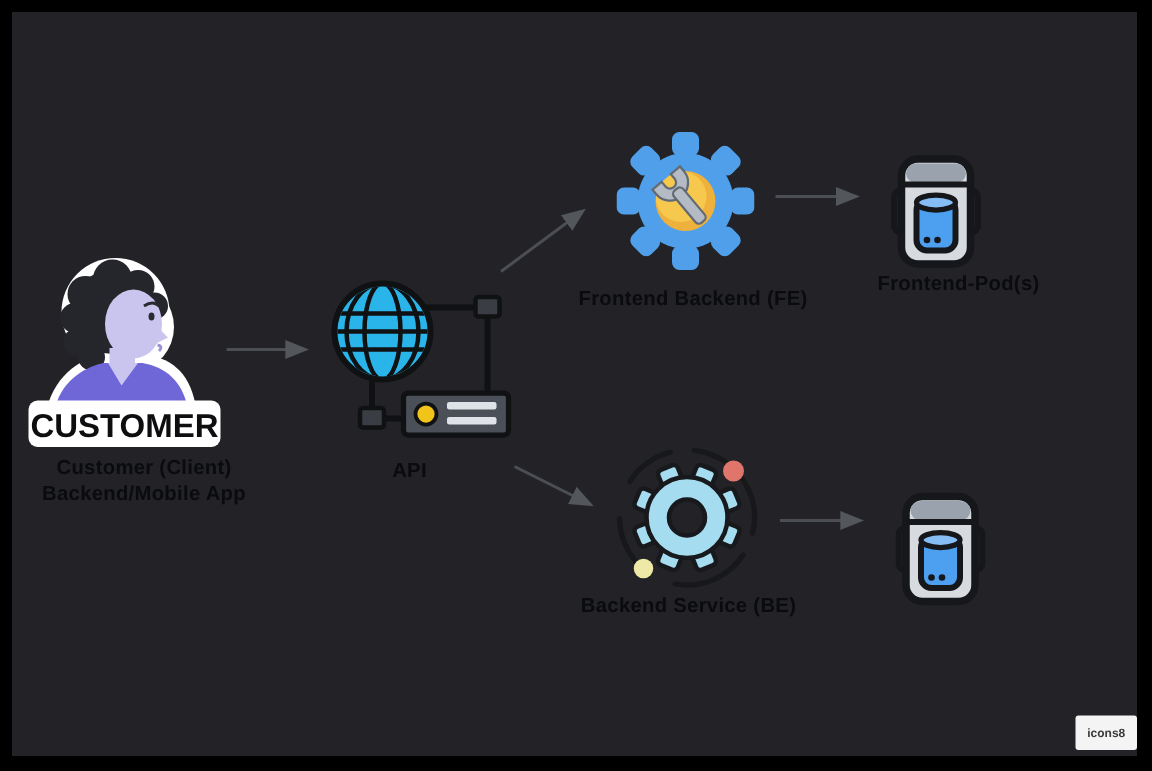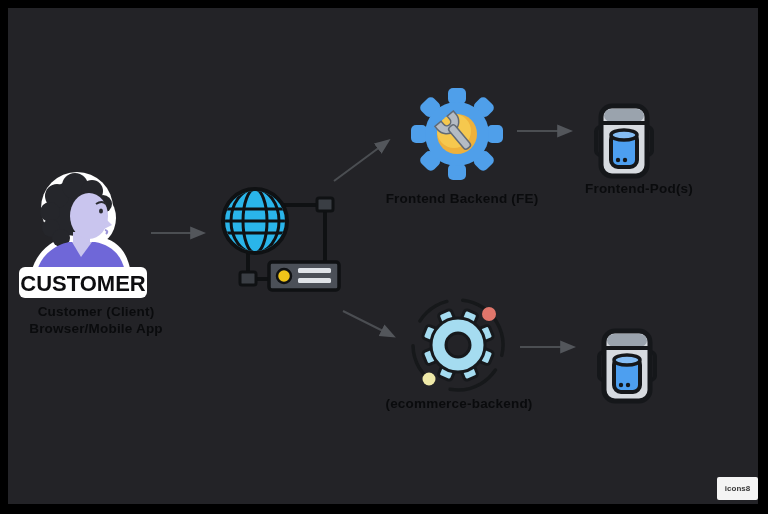--- a/index.html
+++ b/index.html
@@ -64,21 +64,21 @@
 
       <path d="M20 99 C25 80 42 72 52 70 L78 70 C94 73 104 82 108 99 L108 103 L20 103 Z" fill="#6f67d8"></path>
       <polygon points="55,70 75,70 64,85" fill="#c9c5ee"></polygon>
 
       <rect x="2" y="95" width="128" height="31" rx="6" fill="#ffffff"></rect>
       <text x="66" y="119" text-anchor="middle" font-family="Liberation Sans, sans-serif" font-weight="bold" font-size="22" fill="#0e0e10">CUSTOMER</text>
     </svg>
   </div>
   <div class="label" style="left:96px;top:304px;">
     <span>Customer (Client)</span>
-    <span>Browser/Mobile App</span>
+    <span>Backend/Mobile App</span>
   </div>
 
   <div class="node" style="left:205px;top:186px;">
     <svg width="140" height="108" viewBox="0 0 140 108">
 
       <g stroke="#0f1113" stroke-width="4">
         <line x1="74" y1="19" x2="116" y2="19"></line>
         <line x1="120" y1="22" x2="120" y2="78"></line>
         <line x1="43" y1="60" x2="43" y2="88"></line>
         <line x1="50" y1="93" x2="66" y2="93"></line>
@@ -103,20 +103,21 @@
 
       <g>
         <rect x="64" y="76" width="70" height="28" rx="3" fill="#4b5058" stroke="#0f1113" stroke-width="3.5"></rect>
         <circle cx="79" cy="90" r="7" fill="#f0c419" stroke="#0f1113" stroke-width="2.5"></circle>
         <rect x="93" y="82" width="33" height="5" rx="1.5" fill="#dfe3e8"></rect>
         <rect x="93" y="92" width="33" height="5" rx="1.5" fill="#dfe3e8"></rect>
       </g>
     </svg>
   </div>
   <div class="label" style="left:273px;top:306px;">
+    <span>API</span>
   </div>
 
   <div class="node" style="left:411px;top:86px;">
     <svg width="92" height="96" viewBox="0 0 92 96">
       <g fill="#4f9fea">
         <rect x="37" y="2" width="18" height="16" rx="5"></rect>
         <rect x="37" y="2" width="18" height="16" rx="5" transform="rotate(45 46 48)"></rect>
         <rect x="37" y="2" width="18" height="16" rx="5" transform="rotate(90 46 48)"></rect>
         <rect x="37" y="2" width="18" height="16" rx="5" transform="rotate(135 46 48)"></rect>
         <rect x="37" y="2" width="18" height="16" rx="5" transform="rotate(180 46 48)"></rect>
@@ -173,21 +174,21 @@
         <rect x="40" y="13" width="14" height="12" rx="3" transform="rotate(202.5 47 49)"></rect>
         <rect x="40" y="13" width="14" height="12" rx="3" transform="rotate(247.5 47 49)"></rect>
         <rect x="40" y="13" width="14" height="12" rx="3" transform="rotate(292.5 47 49)"></rect>
         <rect x="40" y="13" width="14" height="12" rx="3" transform="rotate(337.5 47 49)"></rect>
       </g>
       <circle cx="47" cy="49" r="27" fill="#a5dcf0" stroke="#17191c" stroke-width="3"></circle>
       <circle cx="47" cy="49" r="12" fill="#232327" stroke="#17191c" stroke-width="3"></circle>
     </svg>
   </div>
   <div class="label" style="left:459px;top:396px;">
-    <span>(ecommerce-backend)</span>
+    <span>Backend Service (BE)</span>
   </div>
 
   <div class="node" style="left:597px;top:328px;">
     <svg width="60" height="76" viewBox="0 0 60 76">
       <rect x="2" y="24" width="9" height="28" rx="4.5" fill="none" stroke="#15171a" stroke-width="4"></rect>
       <rect x="49" y="24" width="9" height="28" rx="4.5" fill="none" stroke="#15171a" stroke-width="4"></rect>
       <rect x="7" y="3" width="46" height="70" rx="11" fill="#d7dbe0" stroke="#15171a" stroke-width="5"></rect>
       <rect x="10" y="6" width="40" height="13" rx="7" fill="#9aa3ad"></rect>
       <line x1="8" y1="20" x2="52" y2="20" stroke="#15171a" stroke-width="4"></line>
       <g>

